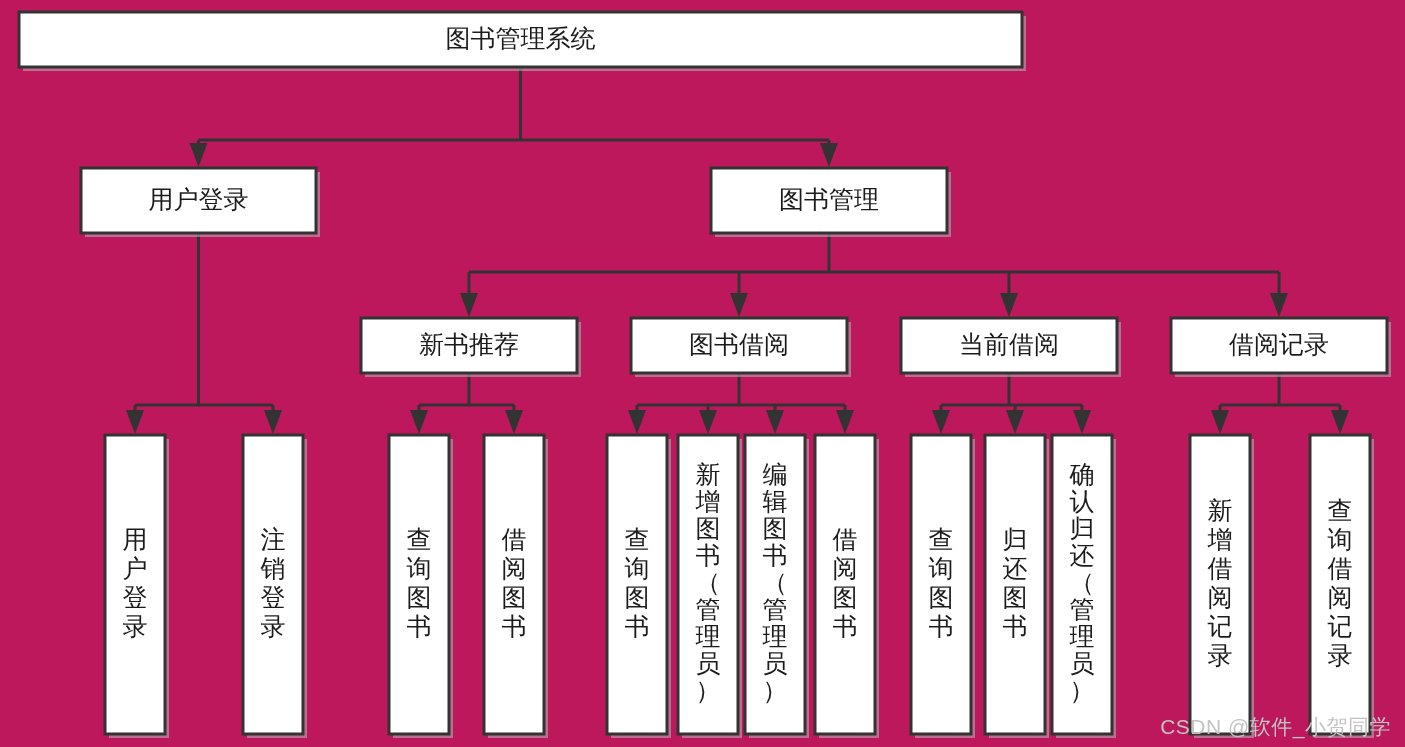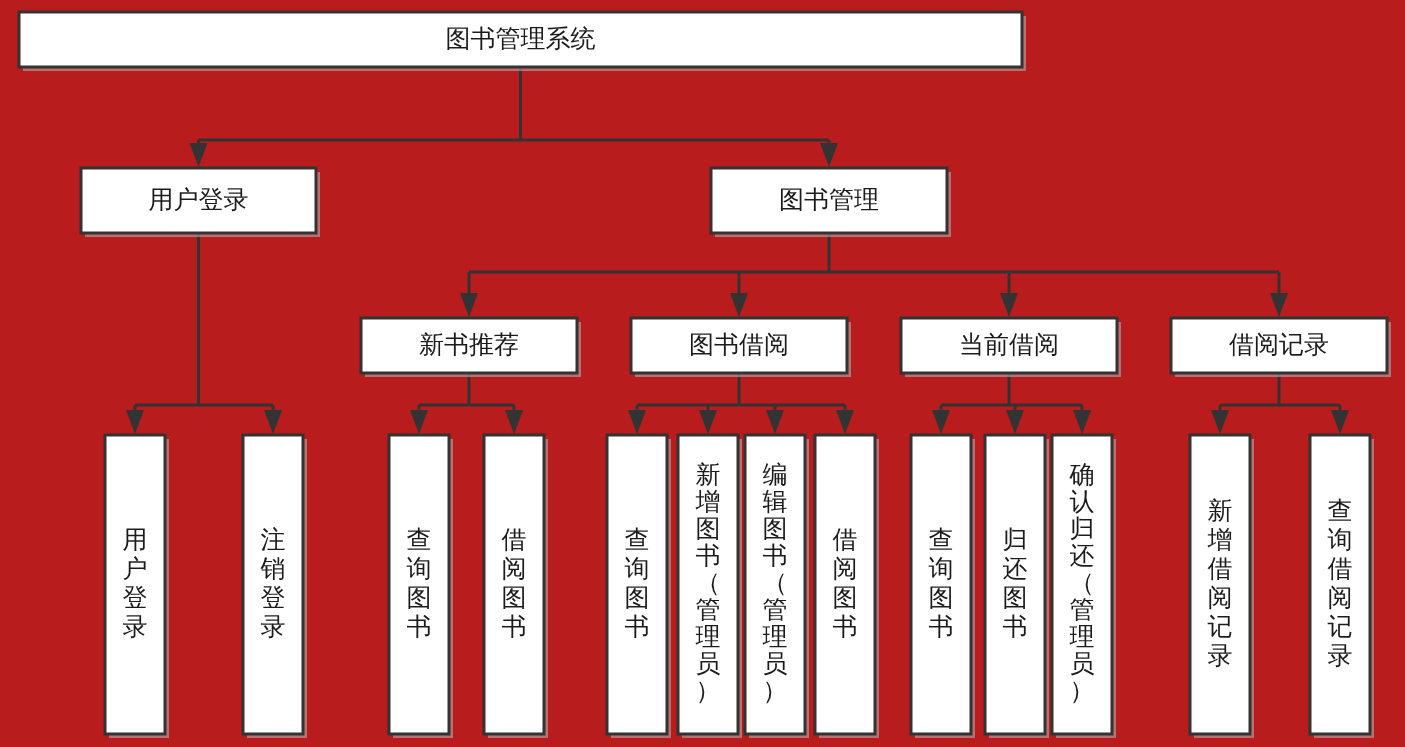--- a/index.html
+++ b/index.html
@@ -8,21 +8,21 @@
     padding: 0;
     background: #ffffff;
   }
   body {
     font-family: "Liberation Sans", "DejaVu Sans", sans-serif;
   }
   #diagram-root {
     position: relative;
     width: 1405px;
     height: 747px;
-    background: #b91c1c;
+    background: #be185d;
     overflow: hidden;
   }
   svg.flow {
     position: absolute;
     left: 0;
     top: 0;
     width: 1405px;
     height: 747px;
     display: block;
   }
@@ -279,14 +279,15 @@
           <text x="1340" y="512" class="node-label" font-size="26">查</text>
           <text x="1340" y="541" class="node-label" font-size="26">询</text>
           <text x="1340" y="570" class="node-label" font-size="26">借</text>
           <text x="1340" y="599" class="node-label" font-size="26">阅</text>
           <text x="1340" y="628" class="node-label" font-size="26">记</text>
           <text x="1340" y="657" class="node-label" font-size="26">录</text>
         </g>
       </g>
   </svg>
 
+  <div class="watermark">CSDN @软件_小贺同学</div>
 
 </div>
 
 </body></html>

